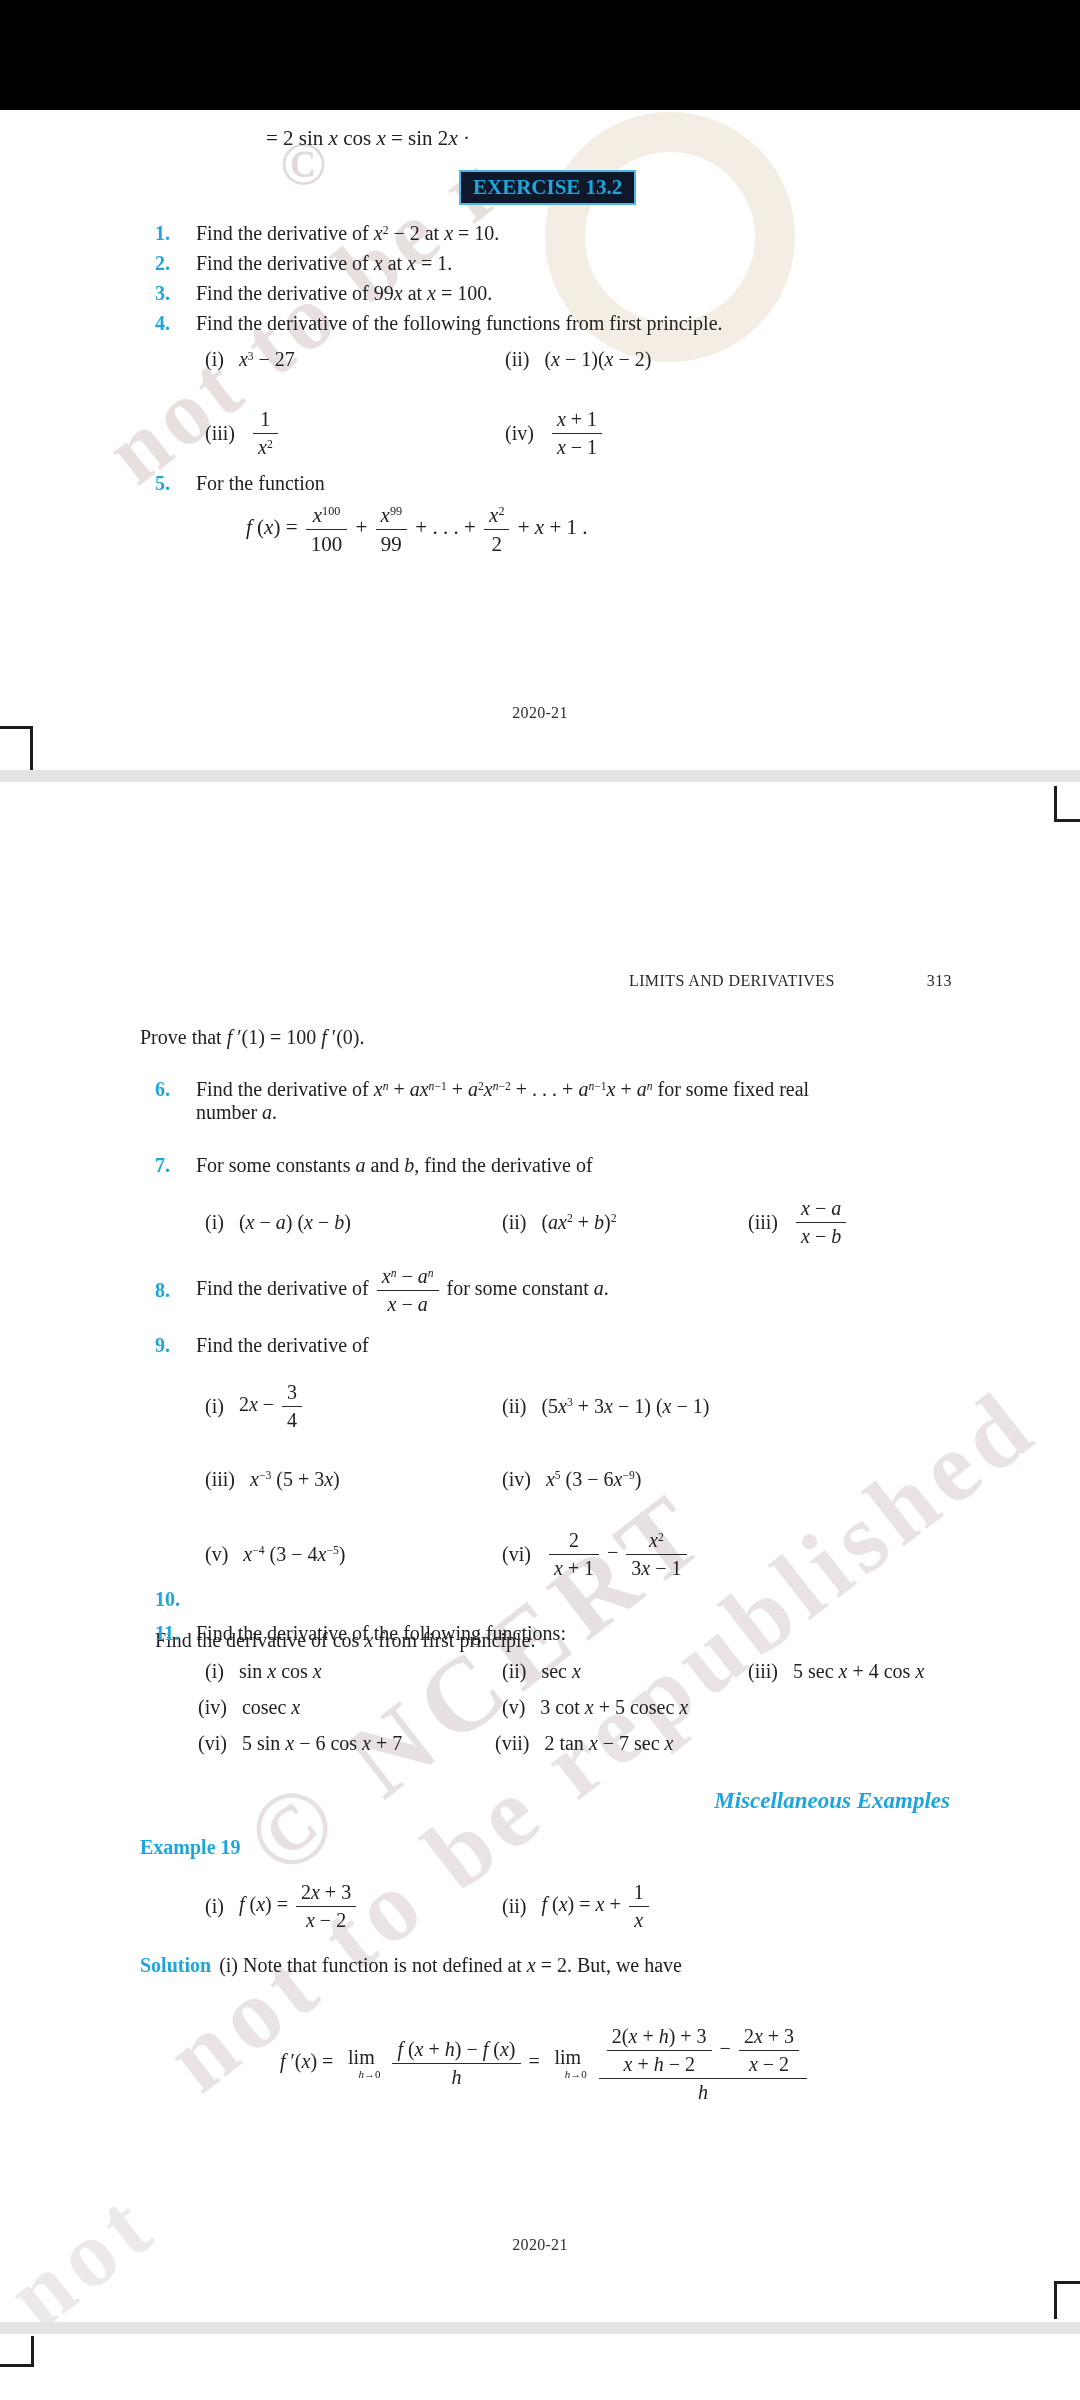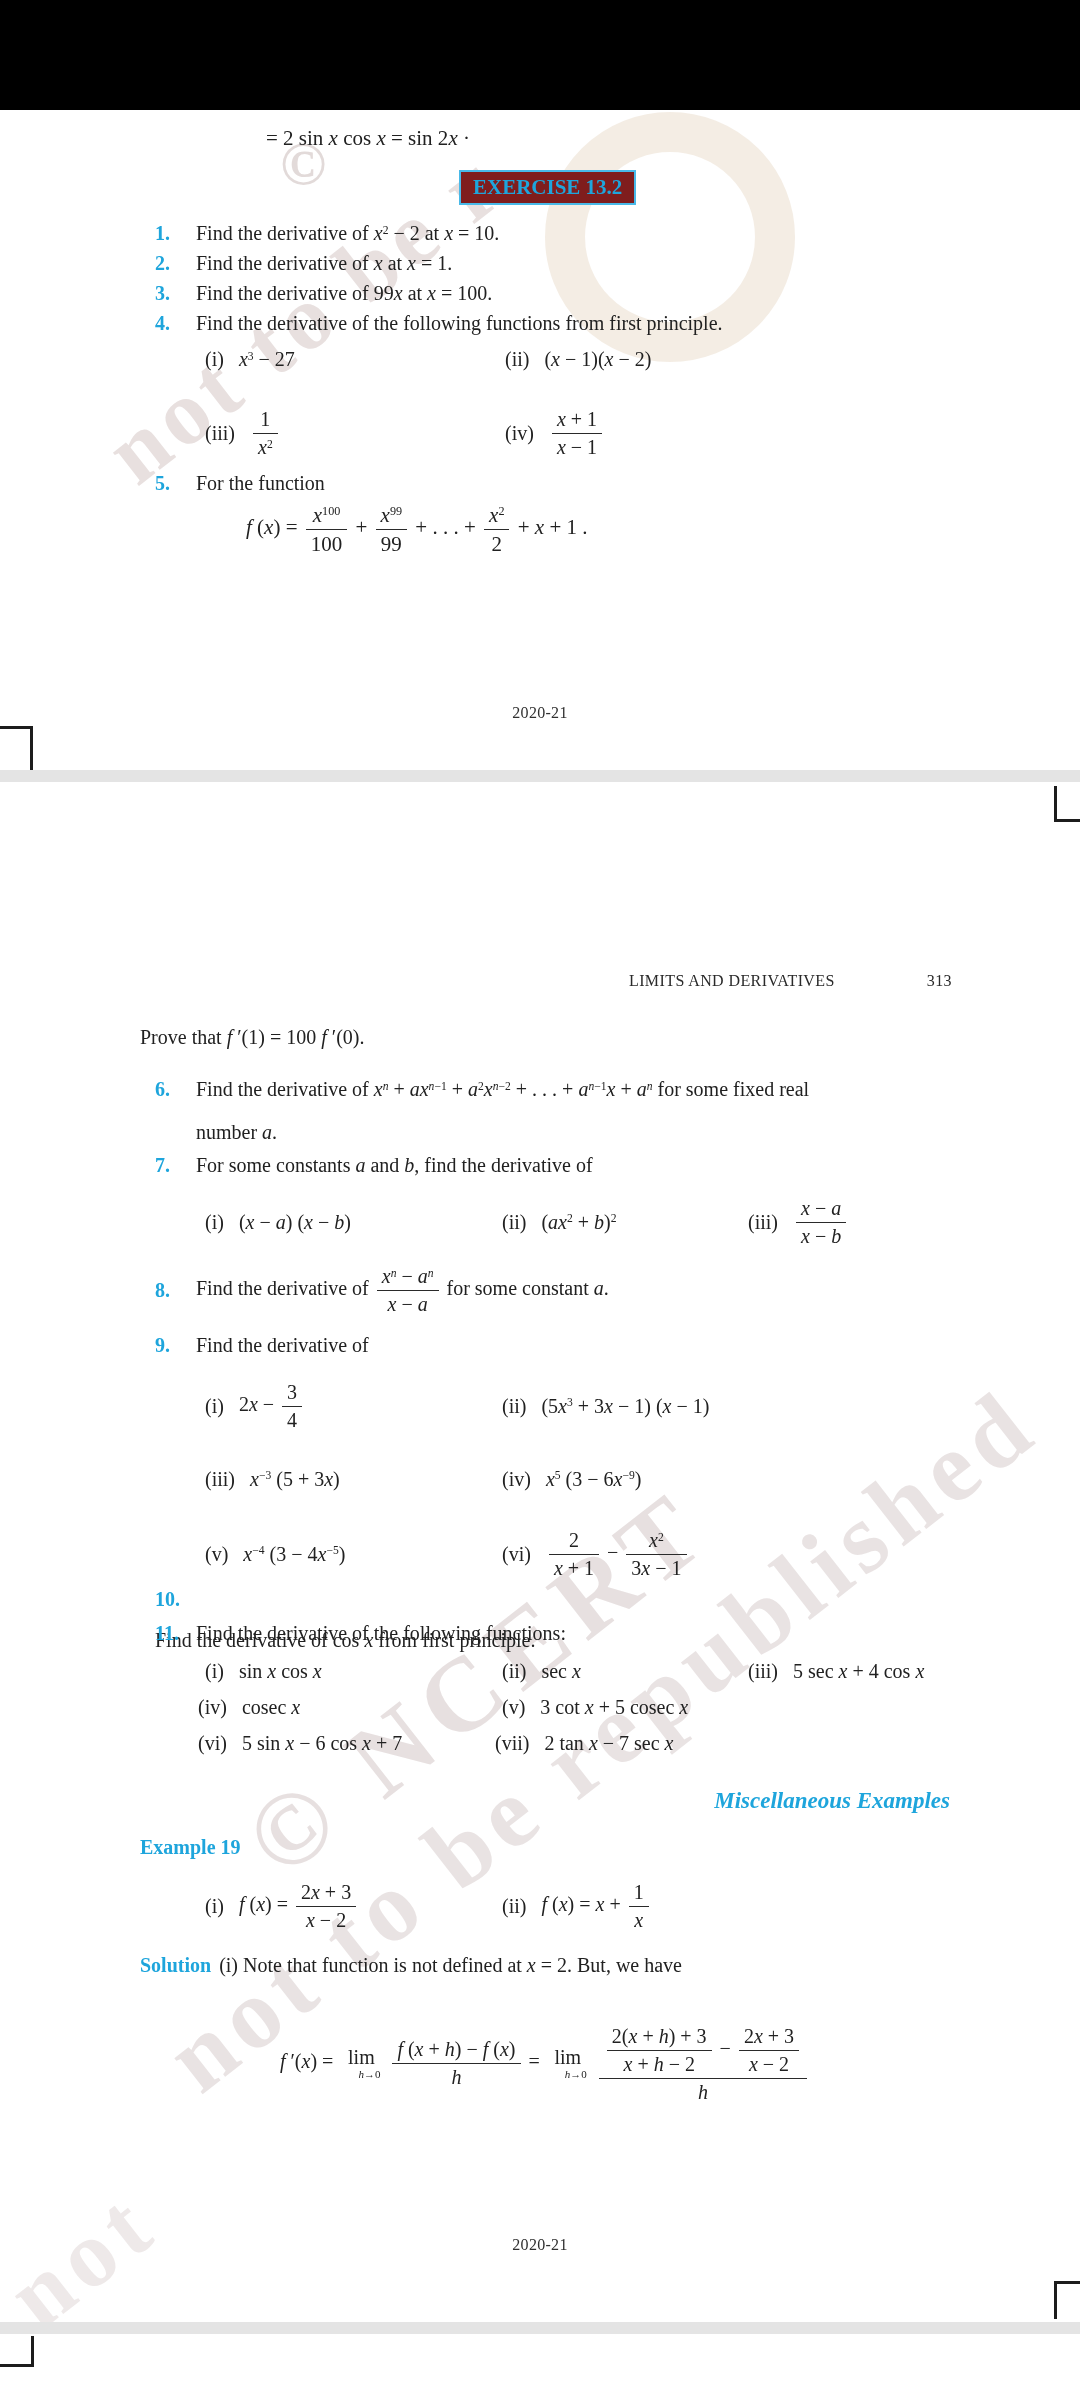--- a/index.html
+++ b/index.html
@@ -10,27 +10,27 @@
     overflow:hidden;
   }
   .abs{position:absolute;}
   .page{position:absolute;left:0;width:1080px;background:#fff;overflow:hidden;}
   .band{position:absolute;left:0;width:1080px;height:12px;background:#e4e4e4;}
   .mark{position:absolute;background:#1c1c1c;}
   
   .eq{font-size:21px;white-space:nowrap;}
   .badge{
     font-size:21px;font-weight:bold;color:var(--accent);
-    border:2px solid #49b9e8;background:#7f1d1d;padding:3px 12px;white-space:nowrap;
+    border:2px solid #49b9e8;background:#0f172a;padding:3px 12px;white-space:nowrap;
   }
   .qrow{display:flex;white-space:nowrap;font-size:20px;}
   .qrow.center{align-items:center;}
   .qnum{color:var(--accent);font-weight:bold;width:41px;flex:0 0 41px;}
   .qtext{}
-  .qline2{margin-top:20px;}
+  .qline2{}
   .item{position:absolute;display:flex;align-items:center;white-space:nowrap;font-size:20px;}
   .ilabel{margin-right:15px;}
   .headerline{font-size:16px;letter-spacing:.4px;color:#2a2a2a;white-space:nowrap;}
   .footer-year{font-size:16px;color:#303030;letter-spacing:.3px;text-align:center;width:1080px;left:0;}
   .misc{font-size:23px;font-weight:bold;font-style:italic;color:var(--accent);text-align:right;}
   .lead{color:var(--accent);font-weight:bold;}
   .formula{font-size:21px;white-space:nowrap;}
   
   i{font-style:italic;}
   sup,sub{font-size:58%;line-height:0;}

